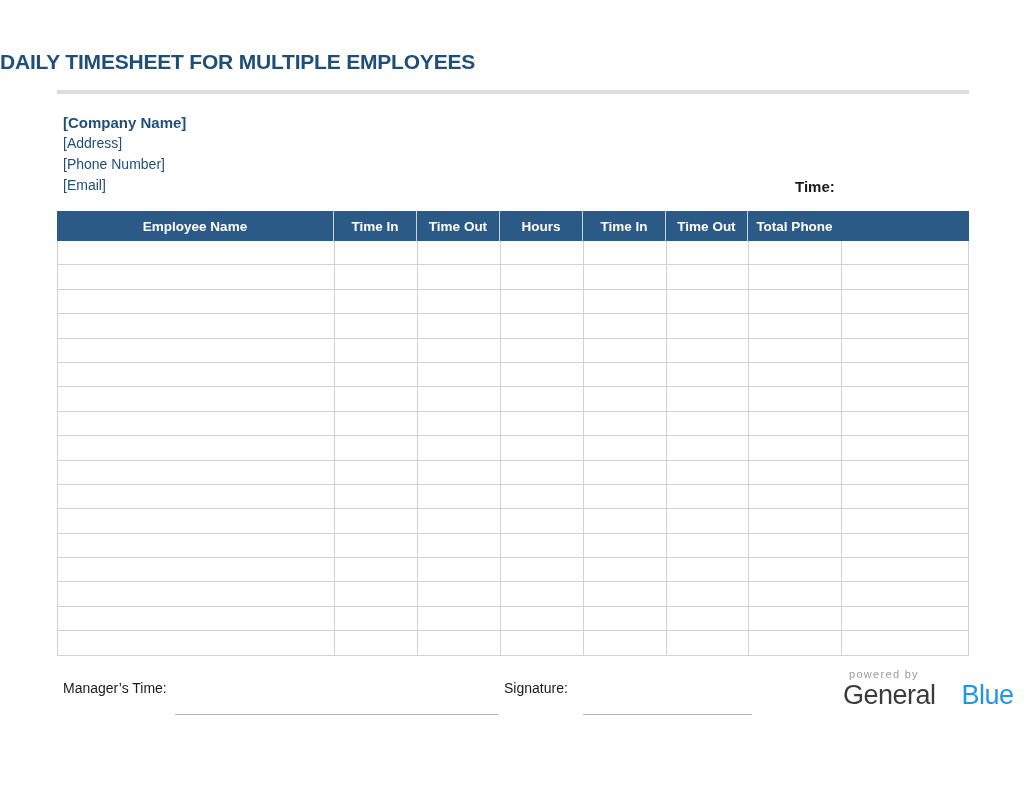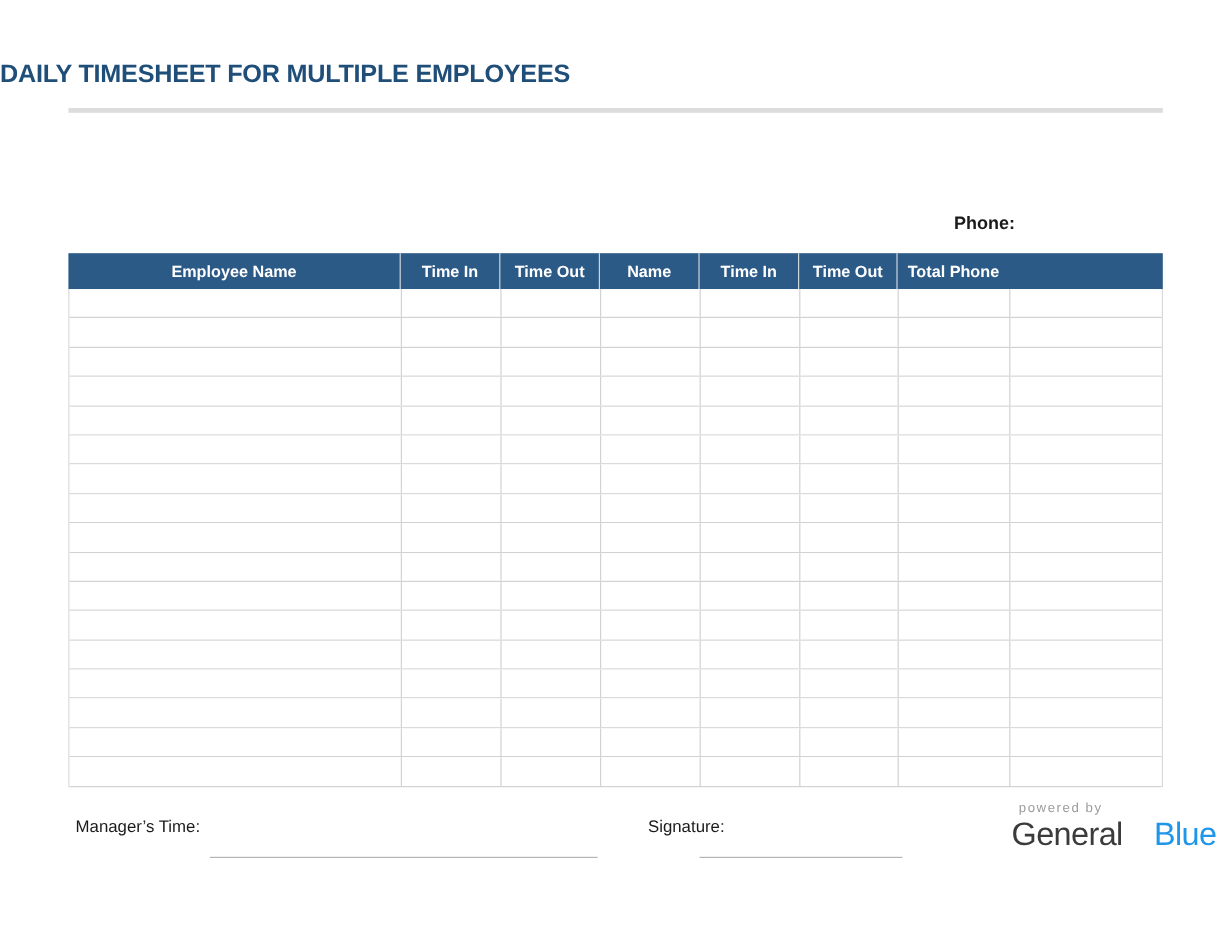--- a/index.html
+++ b/index.html
@@ -116,21 +116,21 @@
   .manager-label{
     position:absolute;
     top:680px;
     left:63px;
     font-size:14px;
     color:var(--ink);
   }
   .signature-label{
     position:absolute;
     top:680px;
-    left:540px;
+    left:504px;
     font-size:14px;
     color:var(--ink);
   }
   .manager-line{
     position:absolute;
     top:714px;
     left:175px;
     width:323px;
     height:1px;
     background:#B5B5B5;
@@ -168,29 +168,35 @@
   }
 </style>
 </head>
 <body>
 
 <div class="page">
 
   <div class="doc-title">DAILY TIMESHEET FOR MULTIPLE EMPLOYEES</div>
   <div class="title-rule"></div>
 
-
-  <div class="date-label">Phone:</div>
+  <div class="company-block">
+    <div class="company-name">[Company Name]</div>
+    <div>[Address]</div>
+    <div>[Phone Number]</div>
+    <div>[Email]</div>
+  </div>
+
+  <div class="date-label">Time:</div>
 
   <div class="timesheet-table">
     <div class="thead">
       <div class="th col0">Employee Name</div>
       <div class="th col1">Time In</div>
       <div class="th col2">Time Out</div>
-      <div class="th col3">Name</div>
+      <div class="th col3">Hours</div>
       <div class="th col4">Time In</div>
       <div class="th col5">Time Out</div>
       <div class="th col6">Total Phone</div>
     </div>
     <div class="tbody">
         <div class="trow">
           <div class="td col0"></div>
           <div class="td col1"></div>
           <div class="td col2"></div>
           <div class="td col3"></div>

